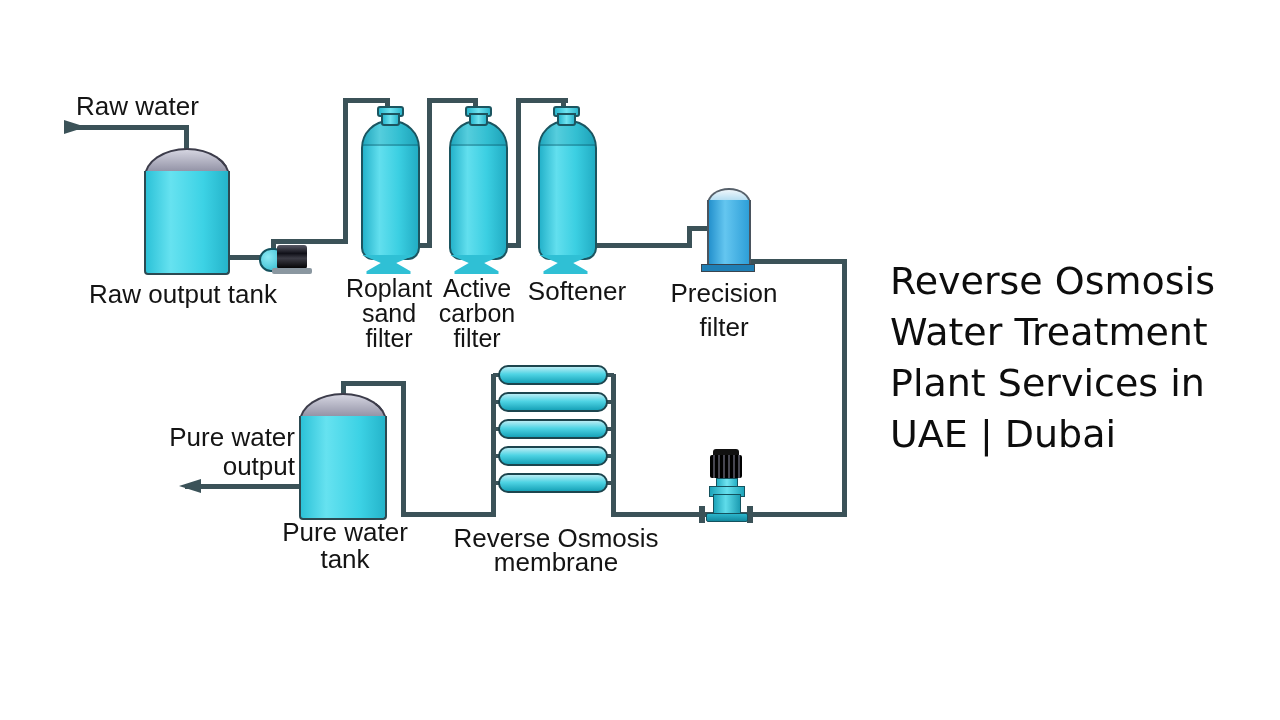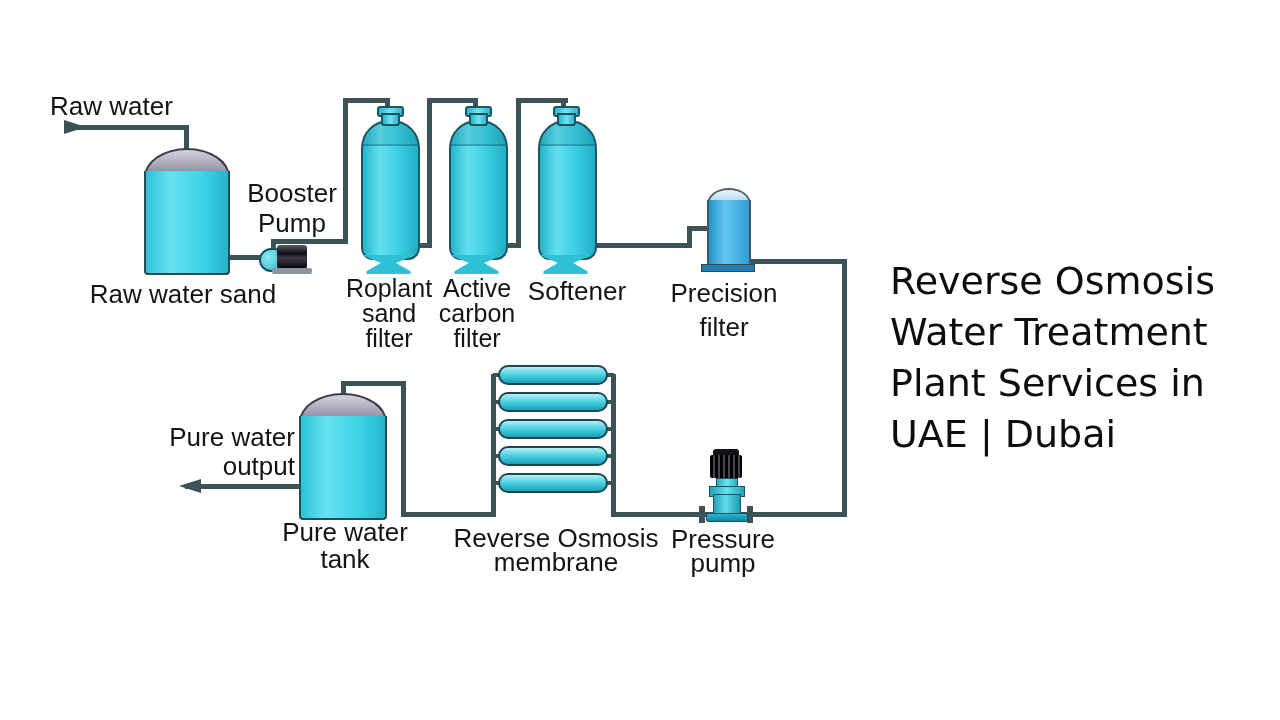--- a/index.html
+++ b/index.html
@@ -156,40 +156,36 @@
   <div class="eq" style="left:713px;top:449px;width:26px;height:7px;background:#111;border-radius:3px 3px 0 0"></div>
   <div class="eq" style="left:710px;top:455px;width:32px;height:23px;border-radius:2px;background:repeating-linear-gradient(90deg,#000 0 3px,#454550 3px 5px)"></div>
   <div class="eq" style="left:716px;top:478px;width:20px;height:8px;border:1px solid #14525e;background:linear-gradient(90deg,#23aec4,#72e4f0,#23aec4)"></div>
   <div class="eq" style="left:709px;top:486px;width:34px;height:9px;border:1px solid #14525e;background:linear-gradient(90deg,#1ea4ba,#66e0ee,#1ea4ba)"></div>
   <div class="eq" style="left:713px;top:494px;width:26px;height:20px;border:1px solid #14525e;background:linear-gradient(90deg,#1ea4ba,#5fdcea 45%,#1c9cb2)"></div>
   <div class="eq" style="left:706px;top:513px;width:40px;height:7px;border:1px solid #14525e;border-radius:2px;background:linear-gradient(180deg,#2bb6cc,#13889e)"></div>
 
   <div class="dome" style="left:299px;top:393px;width:84px"></div>
   <div class="tankbody" style="left:299px;top:416px;width:84px"></div>
 
-  <div class="lbl" style="left:50px;top:93px">Raw water</div>
-  <div class="lbl c" style="left:83px;top:281px;width:200px">Raw water sand</div>
-  <div class="lbl c" style="left:232px;top:178px;width:120px;line-height:30px">Booster
-Pump</div>
+  <div class="lbl" style="left:76px;top:93px">Raw water</div>
+  <div class="lbl c" style="left:83px;top:281px;width:200px">Raw output tank</div>
   <div class="lbl c" style="left:339px;top:276px;width:100px;font-size:25px;line-height:25px">Roplant
 sand
 filter</div>
   <div class="lbl c" style="left:427px;top:276px;width:100px;font-size:25px;line-height:25px">Active
 carbon
 filter</div>
   <div class="lbl c" style="left:517px;top:278px;width:120px">Softener</div>
   <div class="lbl c" style="left:664px;top:276px;width:120px;line-height:34px">Precision
 filter</div>
   <div class="lbl r" style="left:145px;top:423px;width:150px;line-height:29px">Pure water
 output</div>
   <div class="lbl c" style="left:275px;top:519px;width:140px;line-height:27px">Pure water
 tank</div>
   <div class="lbl c" style="left:446px;top:526px;width:220px;line-height:24px">Reverse Osmosis
 membrane</div>
-  <div class="lbl c" style="left:663px;top:527px;width:120px;line-height:24px">Pressure
-pump</div>
 
   <p class="lbl" style="left:890px;top:256px;width:390px;font-family:'DejaVu Sans',sans-serif;font-size:38px;line-height:51px;color:#0d0d0d">Reverse Osmosis
 Water Treatment
 Plant Services in
 UAE | Dubai</p>
 
 </div>
 
 </body></html>

